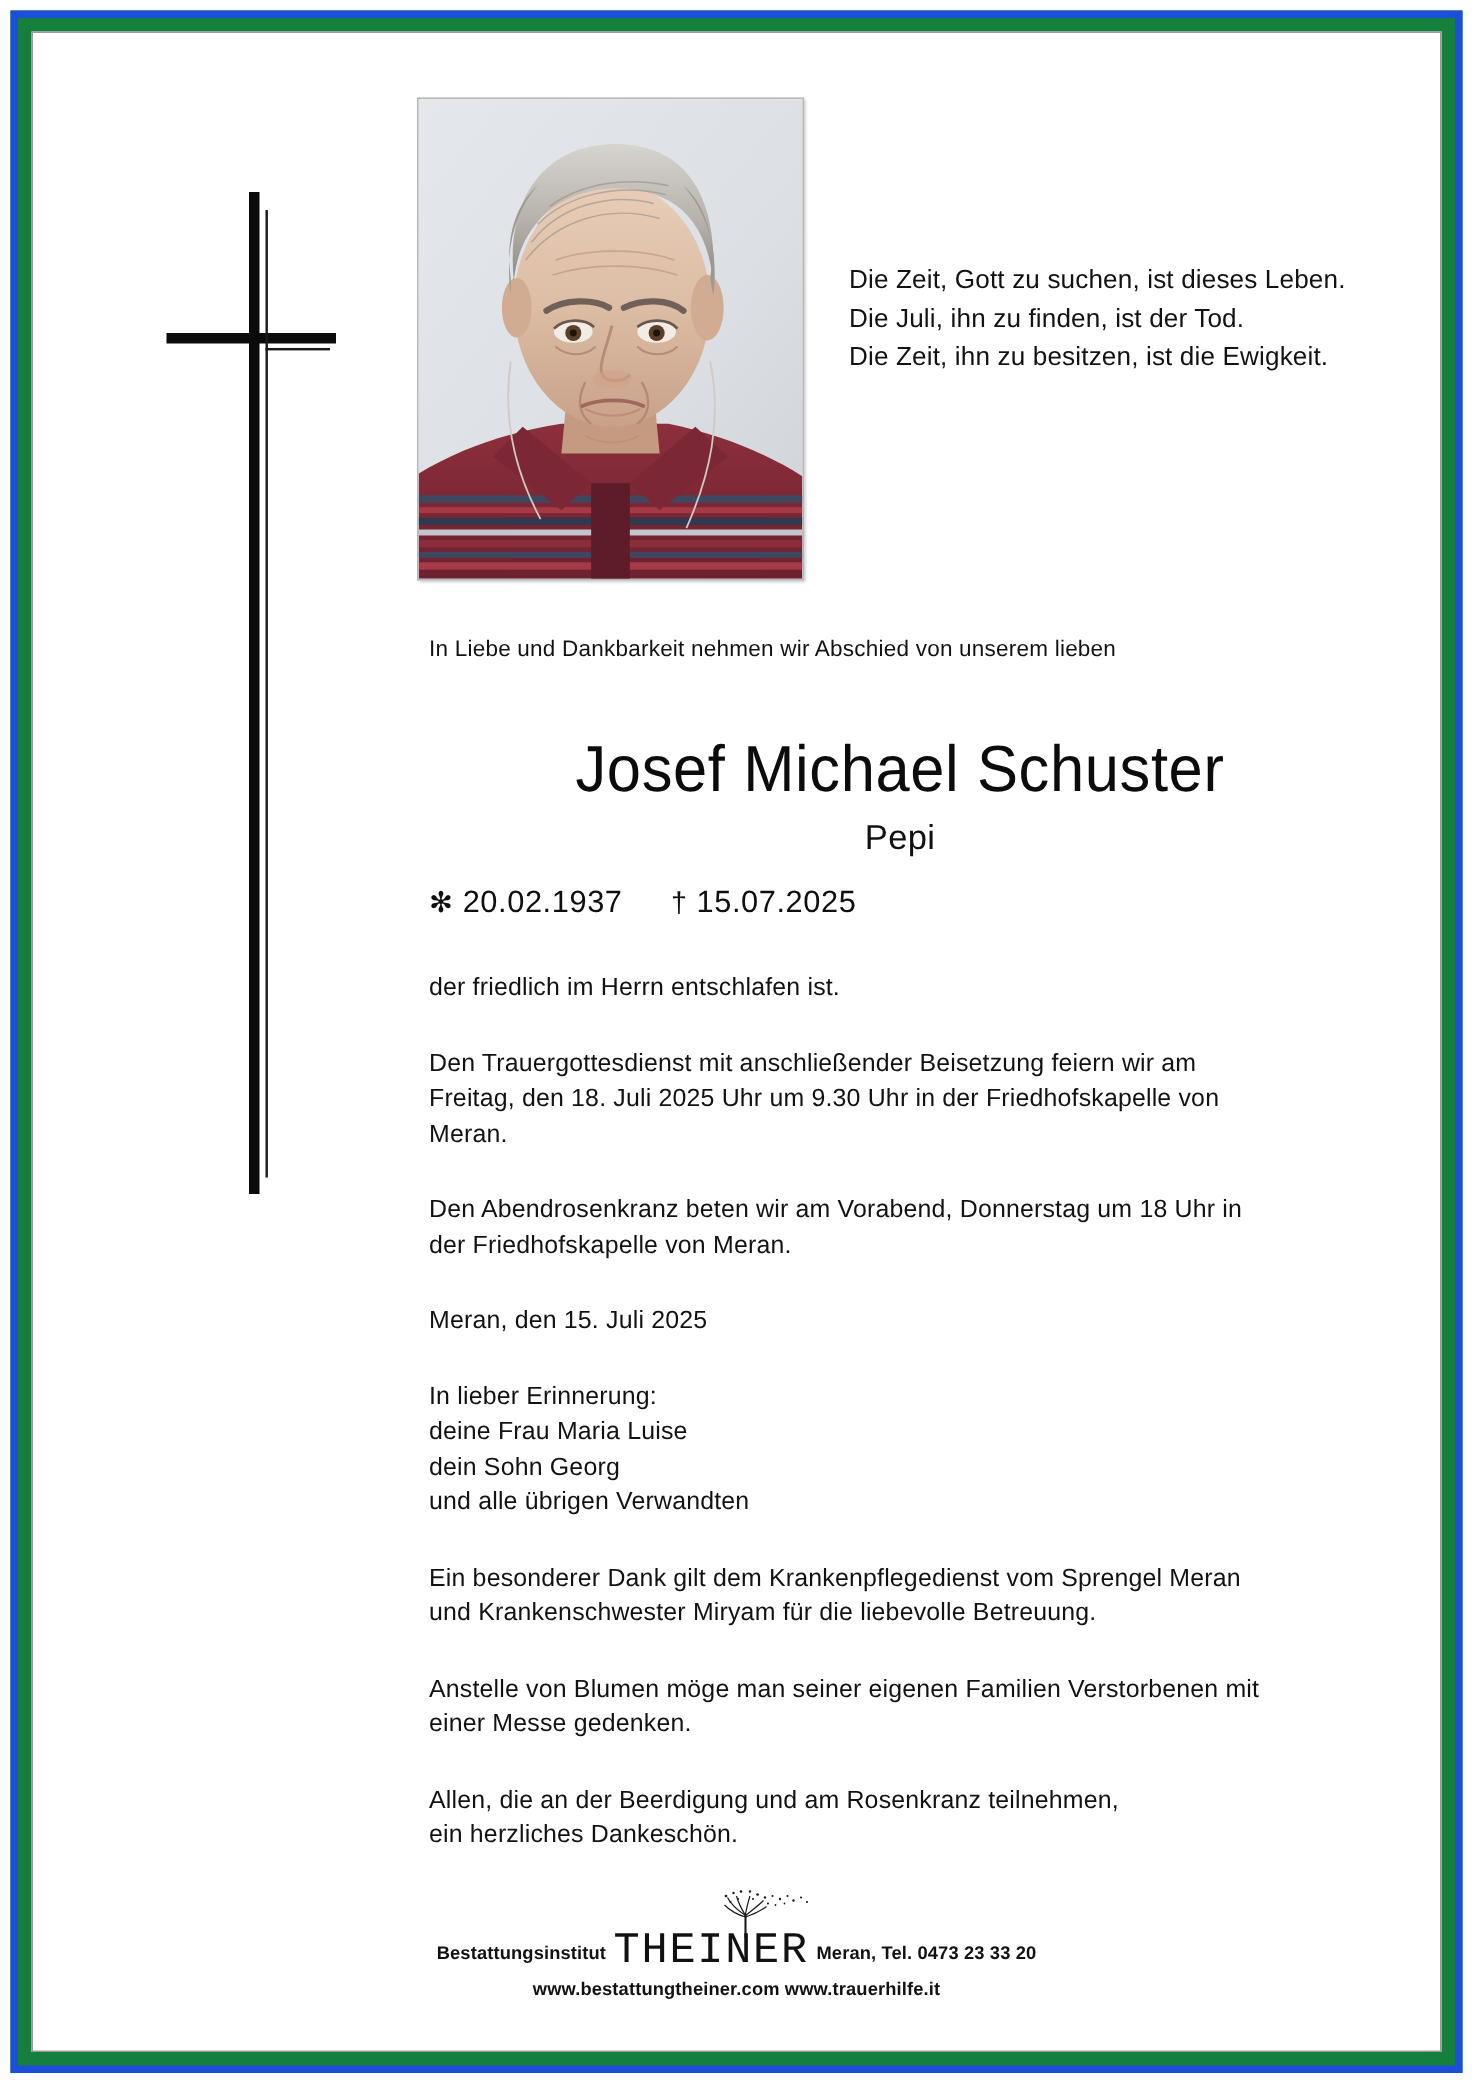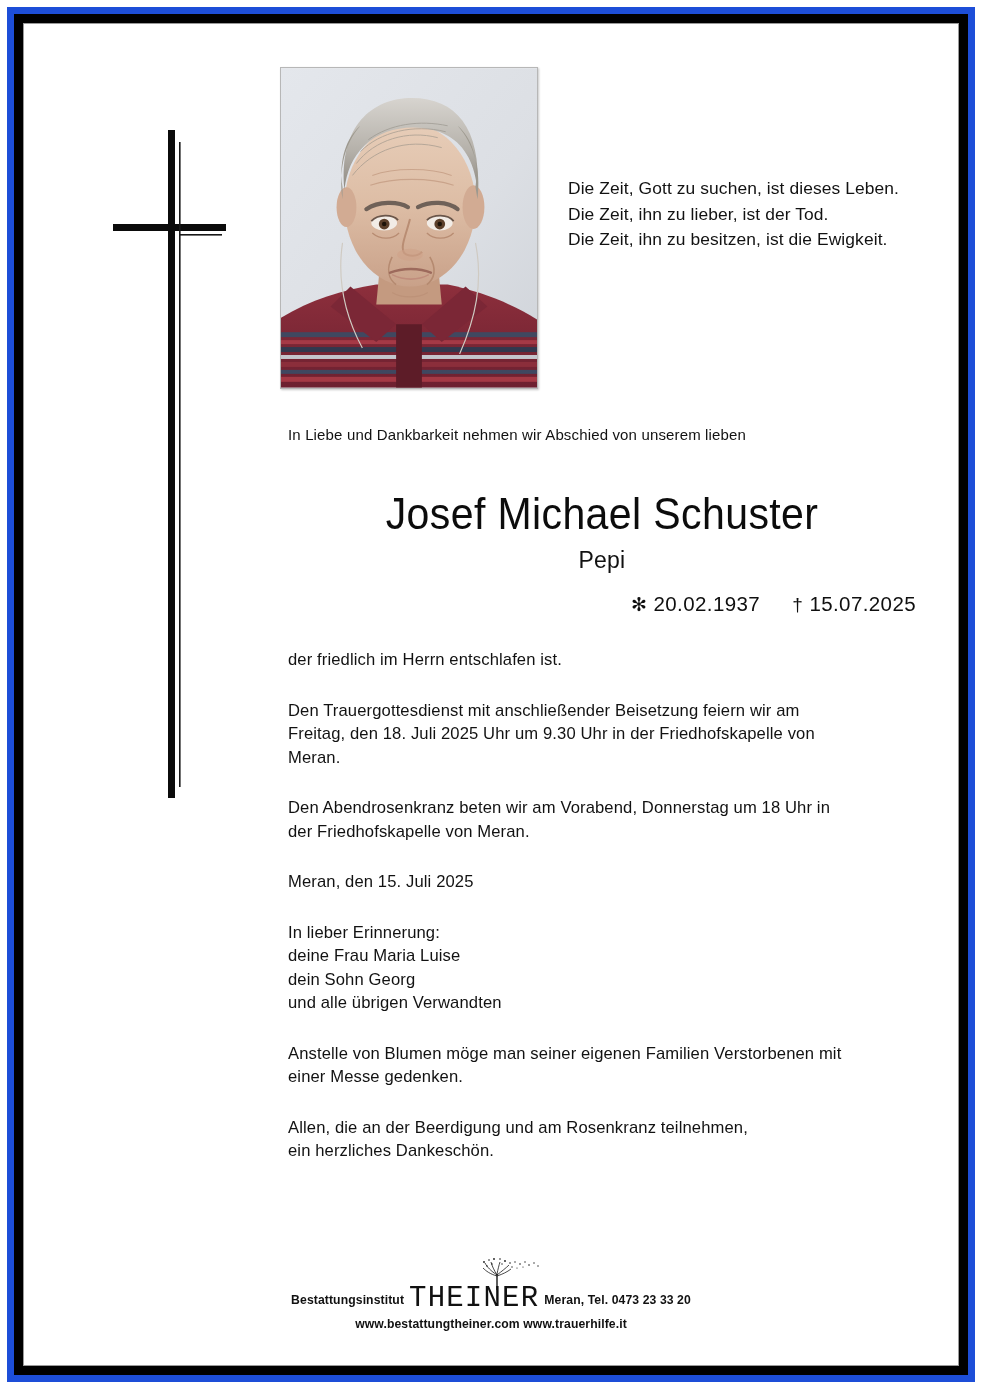--- a/index.html
+++ b/index.html
@@ -16,22 +16,22 @@
     position: relative;
     width: 982px;
     height: 1389px;
     background: #ffffff;
     padding: 7px;
   }
   .frame-black {
     position: relative;
     width: 100%;
     height: 100%;
-    border: 7px solid #1d4ed8;
-    background: #000000;
+    border: 5px solid #1d4ed8;
+    background: #15803d;
     padding: 9px;
   }
   .frame-thin {
     position: relative;
     width: 100%;
     height: 100%;
     border: 1px solid #9a9a9a;
     background: #ffffff;
     overflow: hidden;
   }
@@ -110,21 +110,21 @@
   .nickname {
     margin-top: 12px;
     text-align: center;
     font-size: 23px;
     line-height: 24px;
     color: #111111;
     letter-spacing: .2px;
   }
   .dates {
     margin-top: 20px;
-    text-align: right;
+    text-align: left;
     font-size: 20.5px;
     line-height: 24px;
     color: #0f0f0f;
     letter-spacing: .4px;
   }
   .dates .sym { font-size: 19px; }
   .dates .gap { display: inline-block; width: 20px; }
 
   .para {
     margin-top: 27px;
@@ -288,21 +288,21 @@
           <path d="M112 226 C122 232 138 232 148 226" stroke="#bd9278" stroke-width="1.3" fill="none"></path>
 
           <path d="M62 176 C56 216 66 252 82 282" stroke="#cfcac2" stroke-width="1.2" fill="none"></path>
           <path d="M196 176 C204 216 196 252 180 288" stroke="#cfcac2" stroke-width="1.2" fill="none"></path>
         </g>
       </svg>
     </div>
 
     <div class="quote">
       <div class="quote-line">Die Zeit, Gott zu suchen, ist dieses Leben.</div>
-      <div class="quote-line">Die Zeit, ihn zu lieber, ist der Tod.</div>
+      <div class="quote-line">Die Juli, ihn zu finden, ist der Tod.</div>
       <div class="quote-line">Die Zeit, ihn zu besitzen, ist die Ewigkeit.</div>
     </div>
 
     <div class="body-col">
 
       <div class="intro">In Liebe und Dankbarkeit nehmen wir Abschied von unserem lieben</div>
 
       <div class="name">Josef Michael Schuster</div>
       <div class="nickname">Pepi</div>
 
@@ -333,20 +333,24 @@
         <span class="ln">Meran, den 15. Juli 2025</span>
       </div>
 
       <div class="para">
         <span class="ln">In lieber Erinnerung:</span>
         <span class="ln">deine Frau Maria Luise</span>
         <span class="ln">dein Sohn Georg</span>
         <span class="ln">und alle übrigen Verwandten</span>
       </div>
 
+      <div class="para">
+        <span class="ln">Ein besonderer Dank gilt dem Krankenpflegedienst vom Sprengel Meran</span>
+        <span class="ln">und Krankenschwester Miryam für die liebevolle Betreuung.</span>
+      </div>
 
       <div class="para">
         <span class="ln">Anstelle von Blumen möge man seiner eigenen Familien Verstorbenen mit</span>
         <span class="ln">einer Messe gedenken.</span>
       </div>
 
       <div class="para">
         <span class="ln">Allen, die an der Beerdigung und am Rosenkranz teilnehmen,</span>
         <span class="ln">ein herzliches Dankeschön.</span>
       </div>

